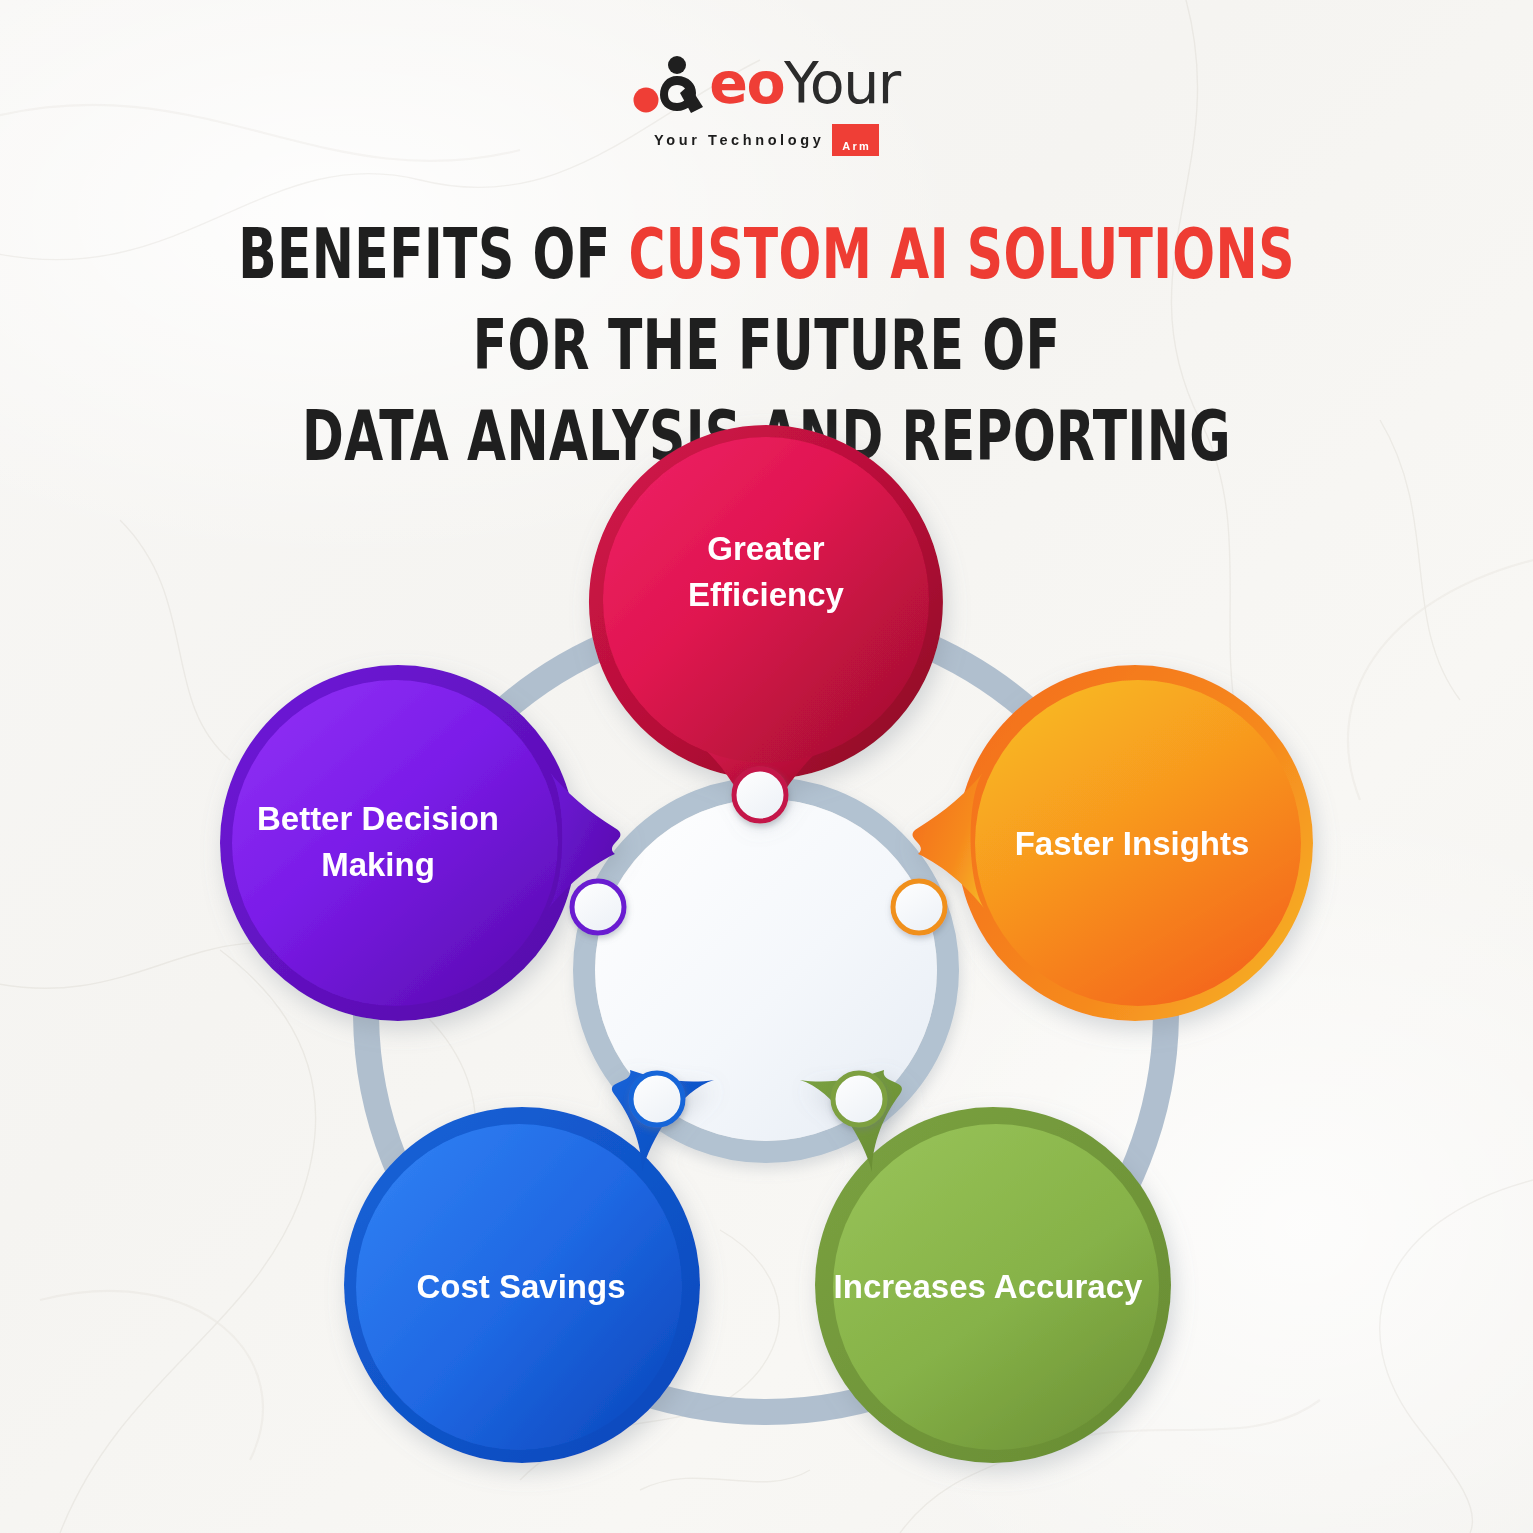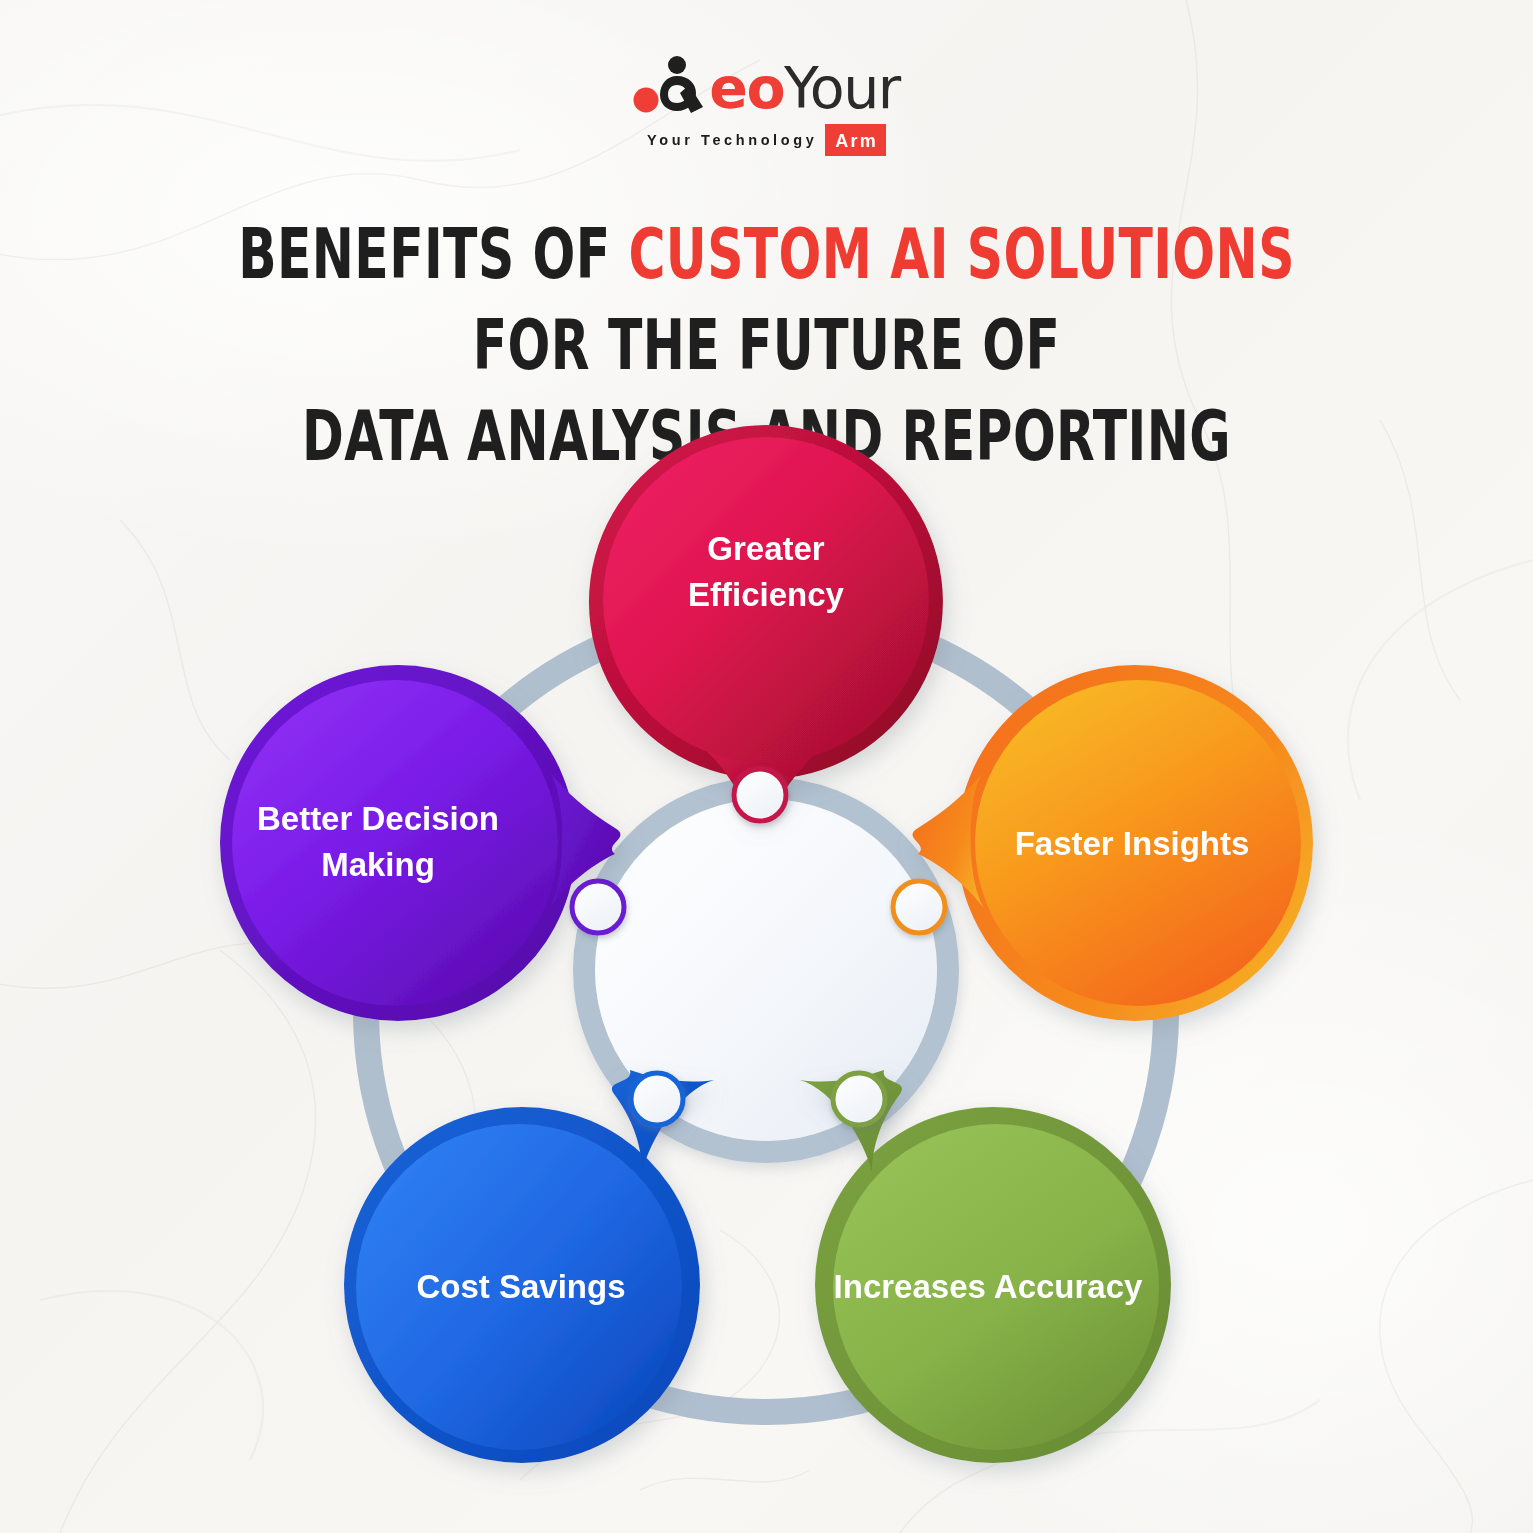--- a/index.html
+++ b/index.html
@@ -39,21 +39,21 @@
     position: absolute;
     left: 0;
     right: 0;
     top: 55px;
     display: flex;
     flex-direction: column;
     align-items: center;
   }
   #logo-mark-row {
     display: flex;
-    align-items: flex-end;
+    align-items: flex-start;
     height: 62px;
   }
   #logo-word {
     font-family: "DejaVu Sans", sans-serif;
     font-size: 57px;
     font-weight: bold;
     letter-spacing: -1.5px;
     line-height: 1;
     display: flex;
     align-items: baseline;
@@ -69,24 +69,24 @@
   #logo-tagline-text {
     font-family: "Liberation Sans", sans-serif;
     font-size: 14.5px;
     font-weight: bold;
     letter-spacing: 3.6px;
     color: #1c1c1c;
   }
   #logo-tagline-badge {
     background: #ef3e36;
     color: #ffffff;
-    font-size: 18px;
+    font-size: 11px;
     font-weight: bold;
     letter-spacing: 2.2px;
-    padding: 7px 8px 4px 10px;
+    padding: 16px 8px 4px 10px;
   }
 
   
   #headline {
     position: absolute;
     left: 70px;
     right: 70px;
     top: 162px;
     text-align: center;
     font-family: "DejaVu Sans Condensed", "Liberation Sans Narrow", "Liberation Sans", sans-serif;

